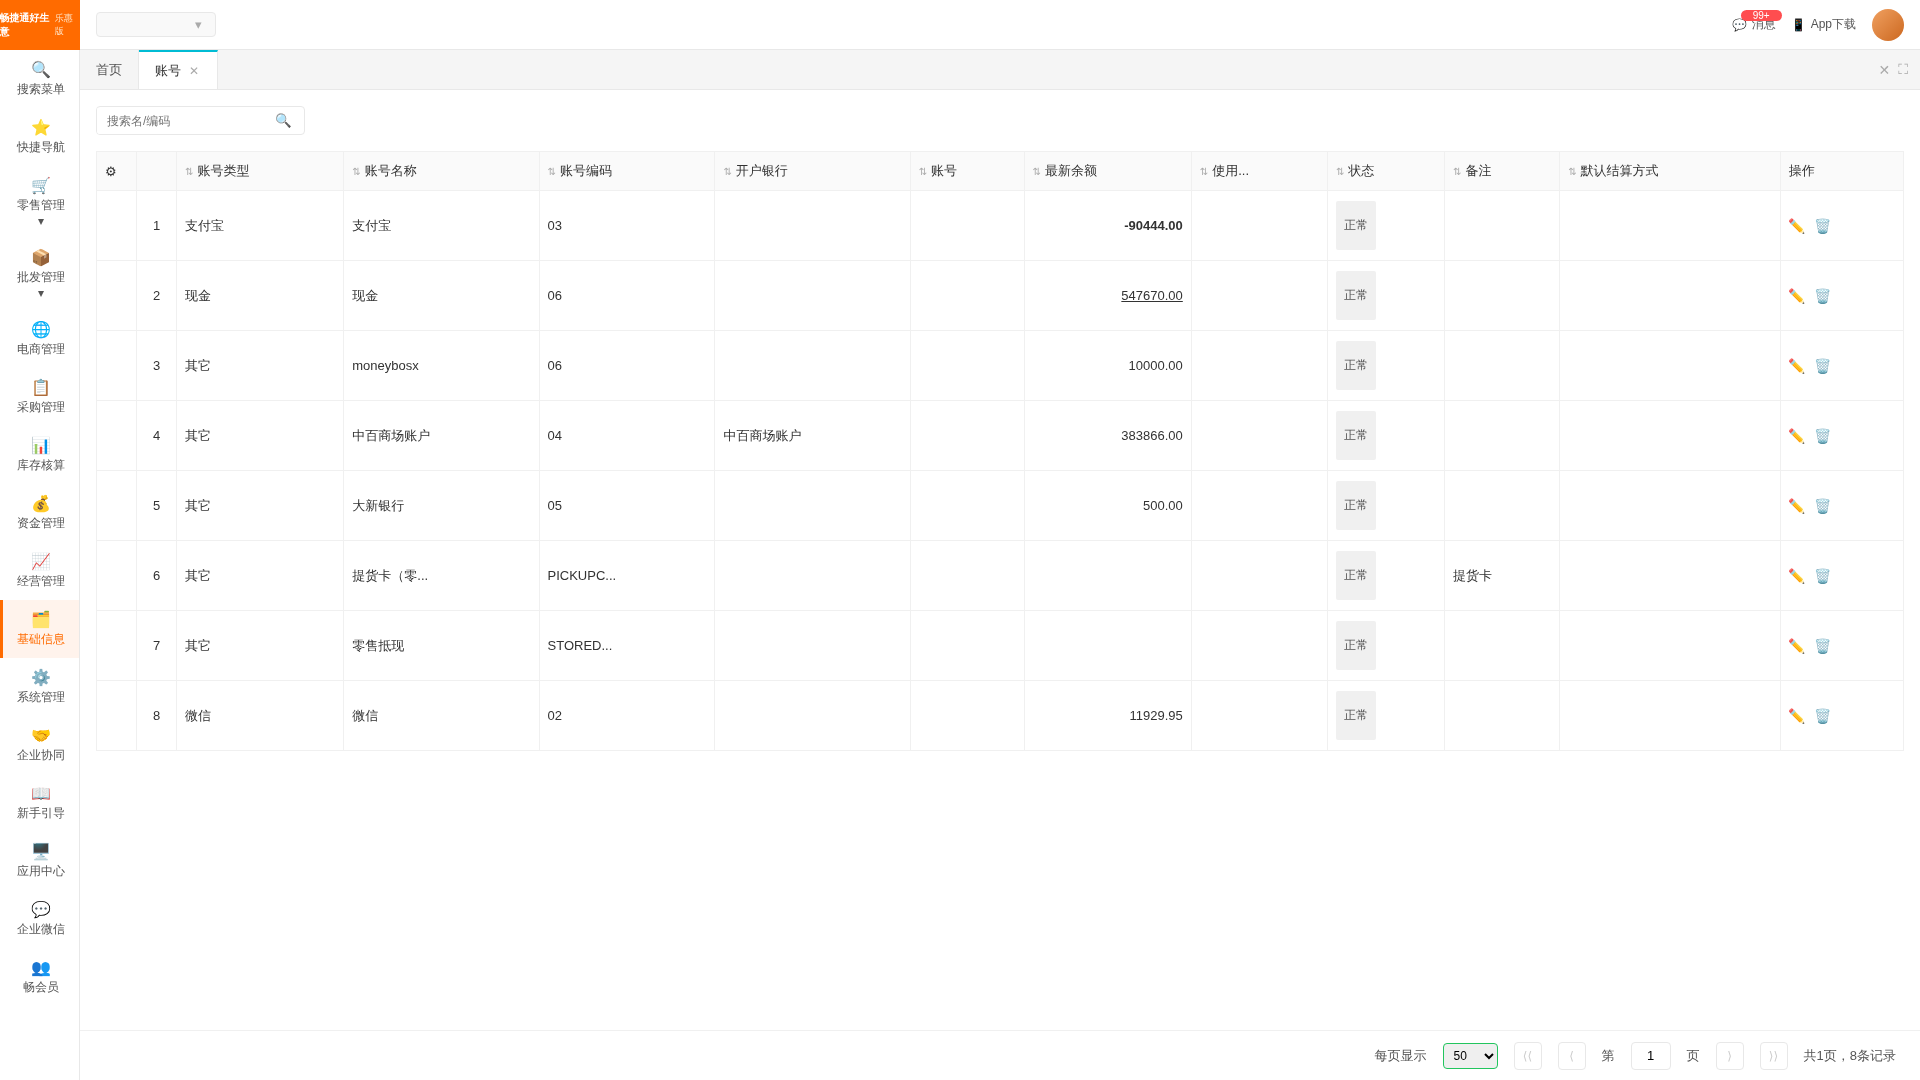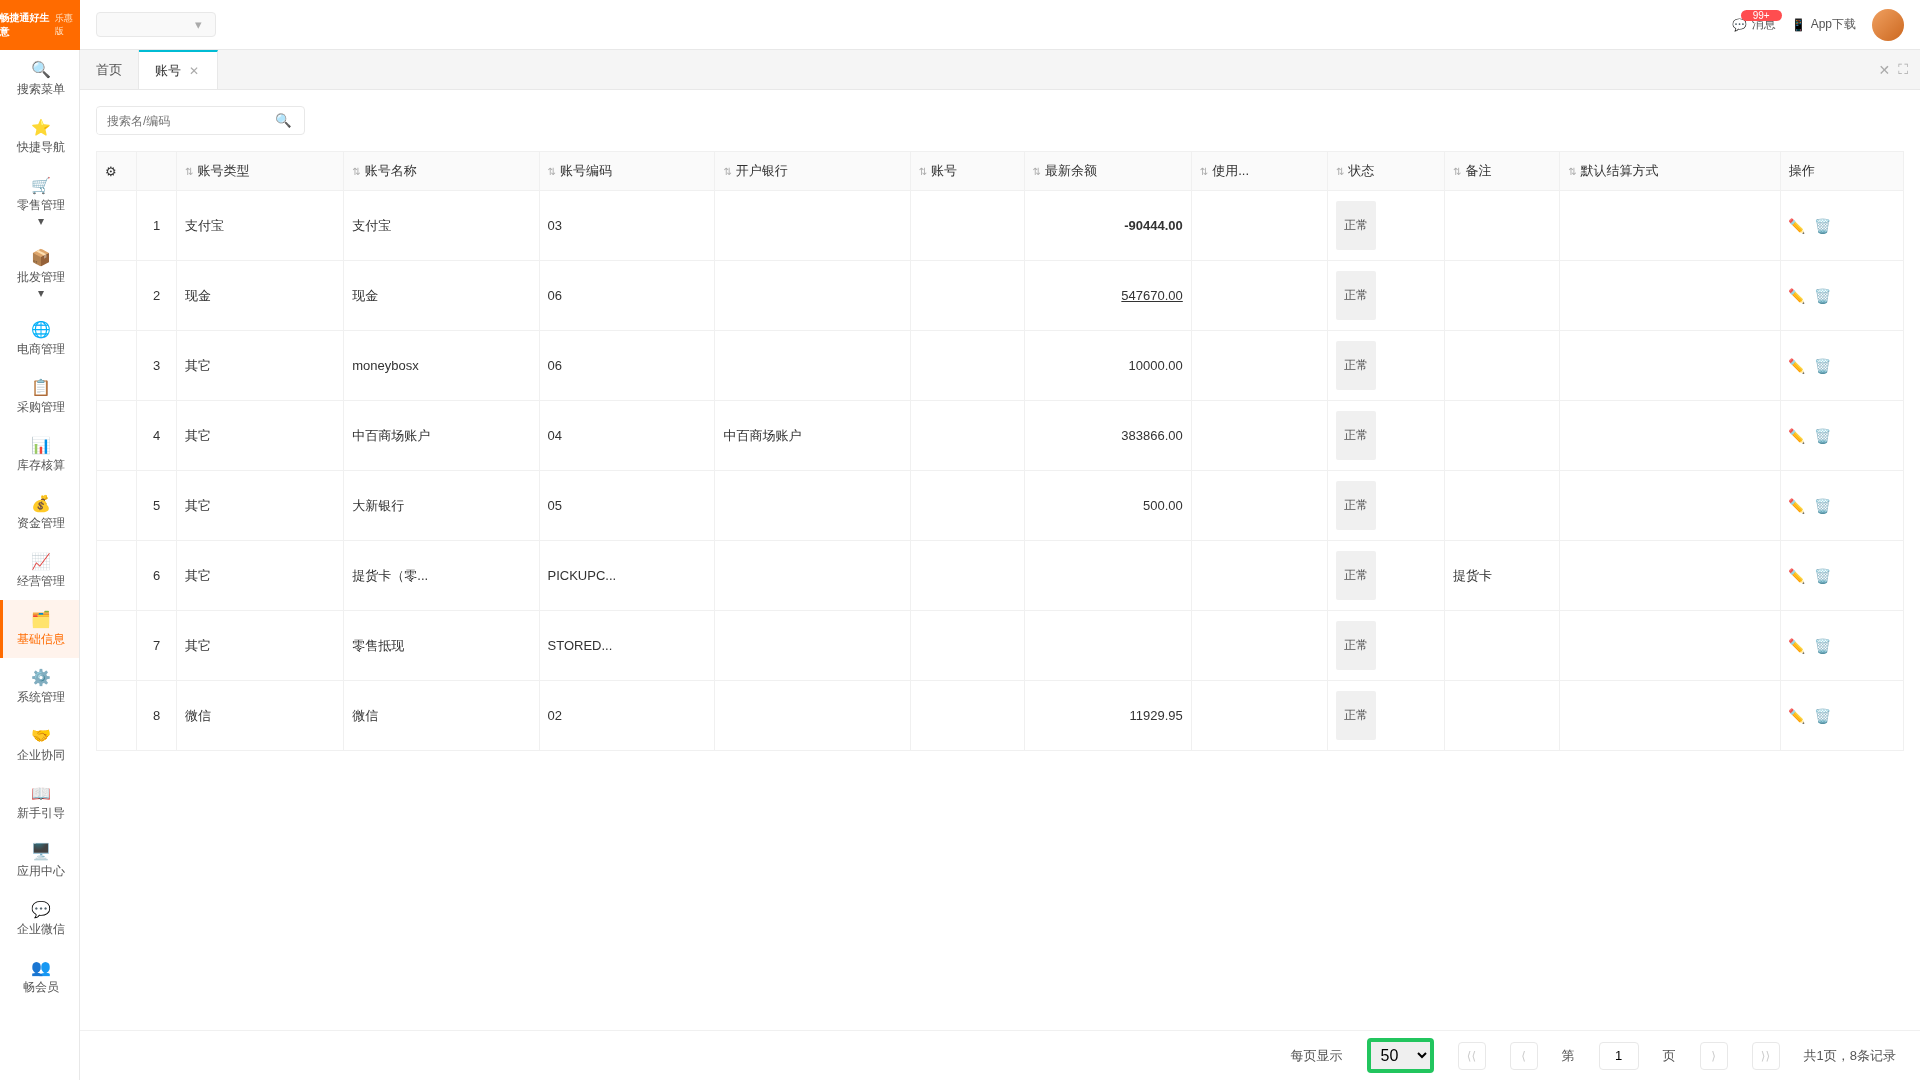--- a/index.html
+++ b/index.html
@@ -301,30 +301,30 @@
 
     
     .pagination-bar {
       height: 50px;
       background: #fff;
       border-top: 1px solid #f0f0f0;
       display: flex;
       align-items: center;
       justify-content: flex-end;
       padding: 0 24px;
-      gap: 24px;
+      gap: 16px;
       flex-shrink: 0;
       font-size: 13px;
       color: #555;
     }
     .per-page-select {
-      border: 4px solid #22c55e;
+      border: 1px solid #22c55e;
       border-radius: 4px;
       padding: 4px 6px;
-      font-size: 16px;
+      font-size: 12px;
       cursor: pointer;
     }
     .page-nav-btn {
       width: 28px;
       height: 28px;
       border: 1px solid #e8e8e8;
       border-radius: 4px;
       background: #fff;
       display: flex;
       align-items: center;

